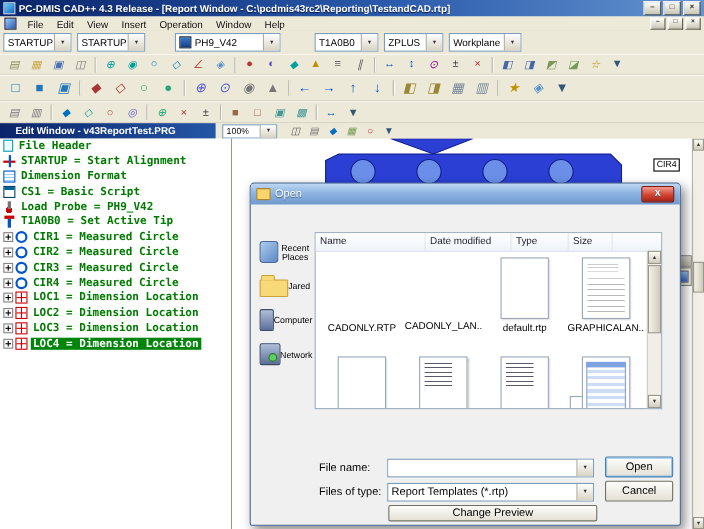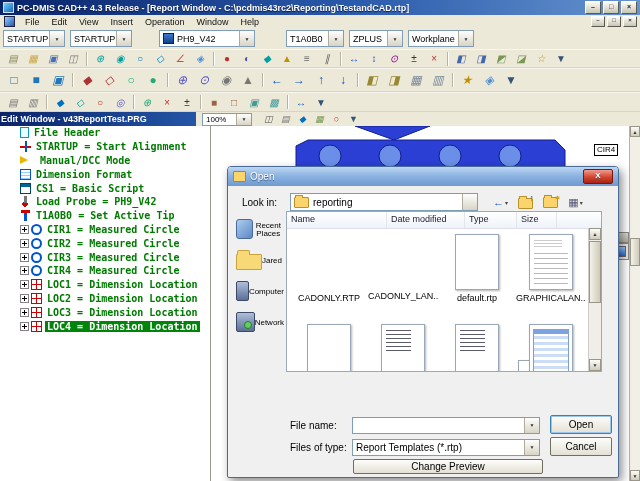--- a/index.html
+++ b/index.html
@@ -56,29 +56,29 @@
   .tico{width:18px;height:16px;display:flex;align-items:center;justify-content:center;
     font-size:10px;border:1px solid transparent;flex:none;}
   #tbarB .tico{width:20px;height:20px;font-size:12px;}
   .tsep{width:7px;height:14px;position:relative;flex:none;}
   .tsep::before{content:"";position:absolute;left:3px;top:0;bottom:0;width:1px;
     background:#b8b4a4;border-right:1px solid #fff;}
   
   .editbar{position:absolute;left:0;top:112px;width:640px;height:14px;background:#ece9d8;
     display:flex;align-items:center;}
   .edit-caption{width:196px;height:14px;flex:none;background:linear-gradient(90deg,#0a246a,#2456a6);
-    color:#fff;font-size:9px;font-weight:bold;line-height:14px;padding-left:1px;box-sizing:border-box;
+    color:#fff;font-size:9px;font-weight:bold;line-height:14px;padding-left:14px;box-sizing:border-box;
     white-space:nowrap;overflow:hidden;}
   .zoom-combo{margin-left:6px;width:50px;height:13px;font-size:8px;}
   .edit-icons{display:flex;margin-left:8px;align-items:center;}
   .edit-icons .tico{width:15px;height:13px;font-size:9px;}
   
   .tree-panel{position:absolute;left:0;top:126px;width:211px;height:355px;background:#fff;
     border-right:1px solid #9a968a;box-sizing:border-box;overflow:hidden;}
-  .tree-row{display:flex;align-items:center;height:13.8px;padding-left:20px;white-space:nowrap;
+  .tree-row{display:flex;align-items:center;height:13.8px;padding-left:3px;white-space:nowrap;
     font-family:"DejaVu Sans Mono","Liberation Mono",monospace;font-size:10px;font-weight:bold;color:#007a00;}
   .tree-row .label{padding:0 2px;}
   .tree-row.selected .label{background:#00840a;color:#fff;}
   .expander{width:9px;height:9px;flex:none;border:1px solid #848284;background:#fff;
     position:relative;margin-right:2px;box-sizing:border-box;}
   .expander::before{content:"";position:absolute;left:1px;right:1px;top:3px;height:1px;background:#000;}
   .expander::after{content:"";position:absolute;top:1px;bottom:1px;left:3px;width:1px;background:#000;}
   .ti{flex:none;width:11px;height:11px;margin-right:3px;position:relative;box-sizing:border-box;}
   .ti.doc{width:9px;background:#eafcff;border:1px solid #0a9ab8;}
   .ti.axes{background:linear-gradient(#05c,#05c) 5px 0/2px 11px no-repeat,
@@ -638,25 +638,20 @@
     <span class="ti doc"></span>
     <span class="label">File Header</span>
   </div>
     <div class="tree-row">
 
     <span class="ti axes"></span>
     <span class="label">STARTUP = Start Alignment</span>
   </div>
     <div class="tree-row">
 
-    <span class="ti mode"></span>
-    <span class="label">Manual/DCC Mode</span>
-  </div>
-    <div class="tree-row">
-
     <span class="ti format"></span>
     <span class="label">Dimension Format</span>
   </div>
     <div class="tree-row">
 
     <span class="ti script"></span>
     <span class="label">CS1 = Basic Script</span>
   </div>
     <div class="tree-row">
 
@@ -733,38 +728,20 @@
   </div>
 </div>
 
 <div class="dialog">
   <div class="dlg-title">
     <span class="dlg-icon"></span>
     <span>Open</span>
     <span class="dlg-close">X</span>
   </div>
 
-  <div class="dlg-row1">
-    <span class="lbl-lookin dlg-label">Look in:</span>
-    <div class="lookin-combo">
-      <i class="mini-folder"></i>
-      <span class="combo-text">reporting</span>
-      <span class="arrow" style="margin-left:auto;width:14px;height:100%;display:flex;align-items:center;justify-content:center;background:linear-gradient(#fefefe,#d8d4c4);border-left:1px solid #b0ac9c;"></span>
-    </div>
-    <div class="nav-btns">
-      <span class="nav-btn back"></span>
-      <span class="nav-btn up">
-          <i class="mini-folder" style="margin:3px 0 0 0;"></i>
-        </span>
-      <span class="nav-btn newf">
-          <i class="mini-folder" style="margin:0;"></i>
-        </span>
-      <span class="nav-btn views"></span>
-    </div>
-  </div>
 
   <div class="places">
 
   <div class="place">
       <i class="place-ic recent"></i>
       <span class="place-label">Recent Places</span>
     </div>
       <div class="place">
       <i class="place-ic user"></i>
       <span class="place-label">Jared</span>

